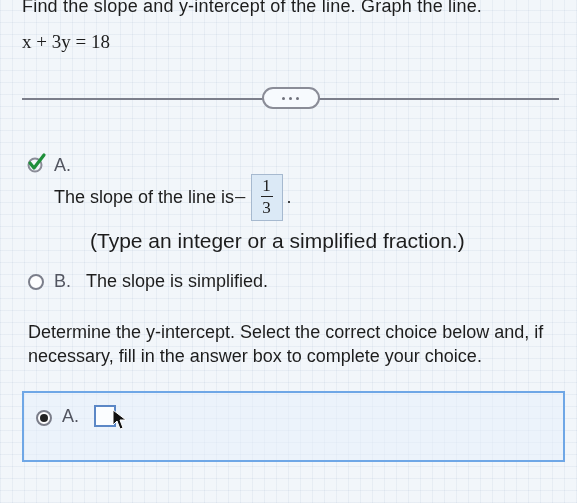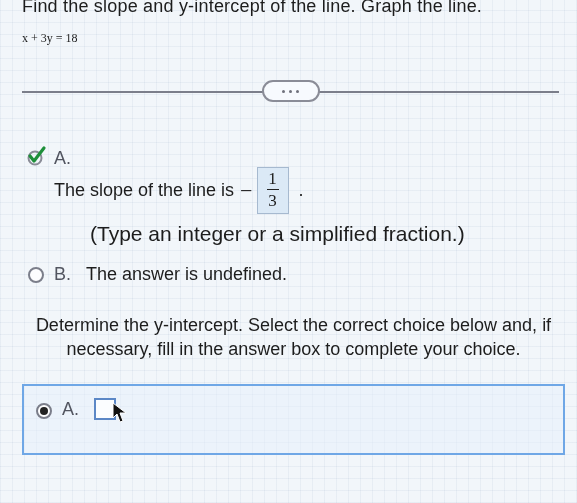--- a/index.html
+++ b/index.html
@@ -11,21 +11,21 @@
         repeating-linear-gradient(90deg, rgba(100,130,170,0.08) 0, rgba(100,130,170,0.08) 1px, transparent 1px, transparent 12px),
         #f2f6fa;
       font-family: Arial, Helvetica, sans-serif;
       font-size: 18px;
       color: #1d1d1d;
       overflow: hidden;
       position: relative;
     }
     .content { padding: 0 18px 0 22px; }
     .prompt-line { margin-top: -4px; font-size: 18px; letter-spacing: 0.2px; }
-    .equation { margin-top: 14px; font-size: 12px; font-family: "Times New Roman", serif; }
+    .equation { margin-top: 14px; font-size: 19px; font-family: "Times New Roman", serif; }
     .divider-row {
       position: relative;
       margin-top: 34px;
       height: 22px;
     }
     .divider-line {
       border-top: 2px solid #7b7e8a;
       position: absolute;
       left: 0; right: 0; top: 50%;
     }
@@ -49,39 +49,39 @@
     .opt-row { display: flex; align-items: flex-start; gap: 8px; }
     .radio {
       width: 16px; height: 16px; border: 2px solid #7b7e8a; border-radius: 50%; background: #fdfdfe;
       flex: 0 0 auto; margin-top: 3px; position: relative;
     }
     .check-icon {
       width: 18px; height: 18px; flex: 0 0 auto; margin-top: 1px; position: relative;
     }
     .check-icon svg { position: absolute; top: -4px; left: -2px; }
     .opt-letter { font-weight: 500; color: #525560; min-width: 22px; }
-    .slope-line { display: flex; align-items: center; flex-wrap: wrap; gap: 6px; margin-left: 26px; margin-top: -2px; }
+    .slope-line { display: flex; align-items: center; flex-wrap: wrap; margin-left: 26px; margin-top: -2px; }
     .fraction-wrap { display: inline-flex; align-items: center; gap: 2px; font-family: "Times New Roman", serif; }
     .minus { font-size: 22px; margin-right: 2px; }
     .fraction {
       display: inline-flex; flex-direction: column; align-items: center;
       background: #dbe9f6;
       border: 1px solid #a6b9cf;
       padding: 2px 9px 4px 9px;
       line-height: 1;
     }
     .fraction .num { padding-bottom: 2px; border-bottom: 1.5px solid #222; font-size: 17px; min-width: 12px; text-align: center; }
     .fraction .den { padding-top: 2px; font-size: 17px; }
     .period { margin-left: 4px; }
     .hint { margin-left: 62px; margin-top: 8px; font-size: 21px; }
 
     .opt-b { margin-top: 18px; margin-left: 6px; display: flex; align-items: center; gap: 10px; }
     .opt-b .radio { margin-top: 0; }
 
-    .section2 { margin: 28px 18px 0 28px; font-size: 18px; line-height: 1.35; text-align: center; }
+    .section2 { margin: 28px 18px 0 28px; font-size: 18px; line-height: 1.35; }
 
     .opt-a2-wrap {
       margin: 22px 12px 0 22px;
       border: 2px solid #6fa7e6;
       background: rgba(230,240,252,0.5);
       padding: 10px 12px 30px 12px;
     }
     .opt-a2 { display: flex; align-items: center; gap: 10px; }
     .radio.selected::after {
       content: ""; position: absolute; top: 2px; left: 2px; right: 2px; bottom: 2px;
@@ -132,21 +132,21 @@
         </span>
       </span>
       <span class="period">.</span>
     </div>
     <div class="hint">(Type an integer or a simplified fraction.)</div>
   </div>
 
   <div class="opt-b">
     <span class="radio"></span>
     <span class="opt-letter">B.</span>
-    <span>The answer is undefined.</span>
+    <span>The slope is simplified.</span>
   </div>
 </div>
 
 <div class="section2">Determine the y-intercept. Select the correct choice below and, if necessary, fill in the answer box to complete your choice.</div>
 
 <div class="opt-a2-wrap">
   <div class="opt-a2">
     <span class="radio selected"></span>
     <span class="opt-letter">A.</span>
     <span class="answer-box"></span>

